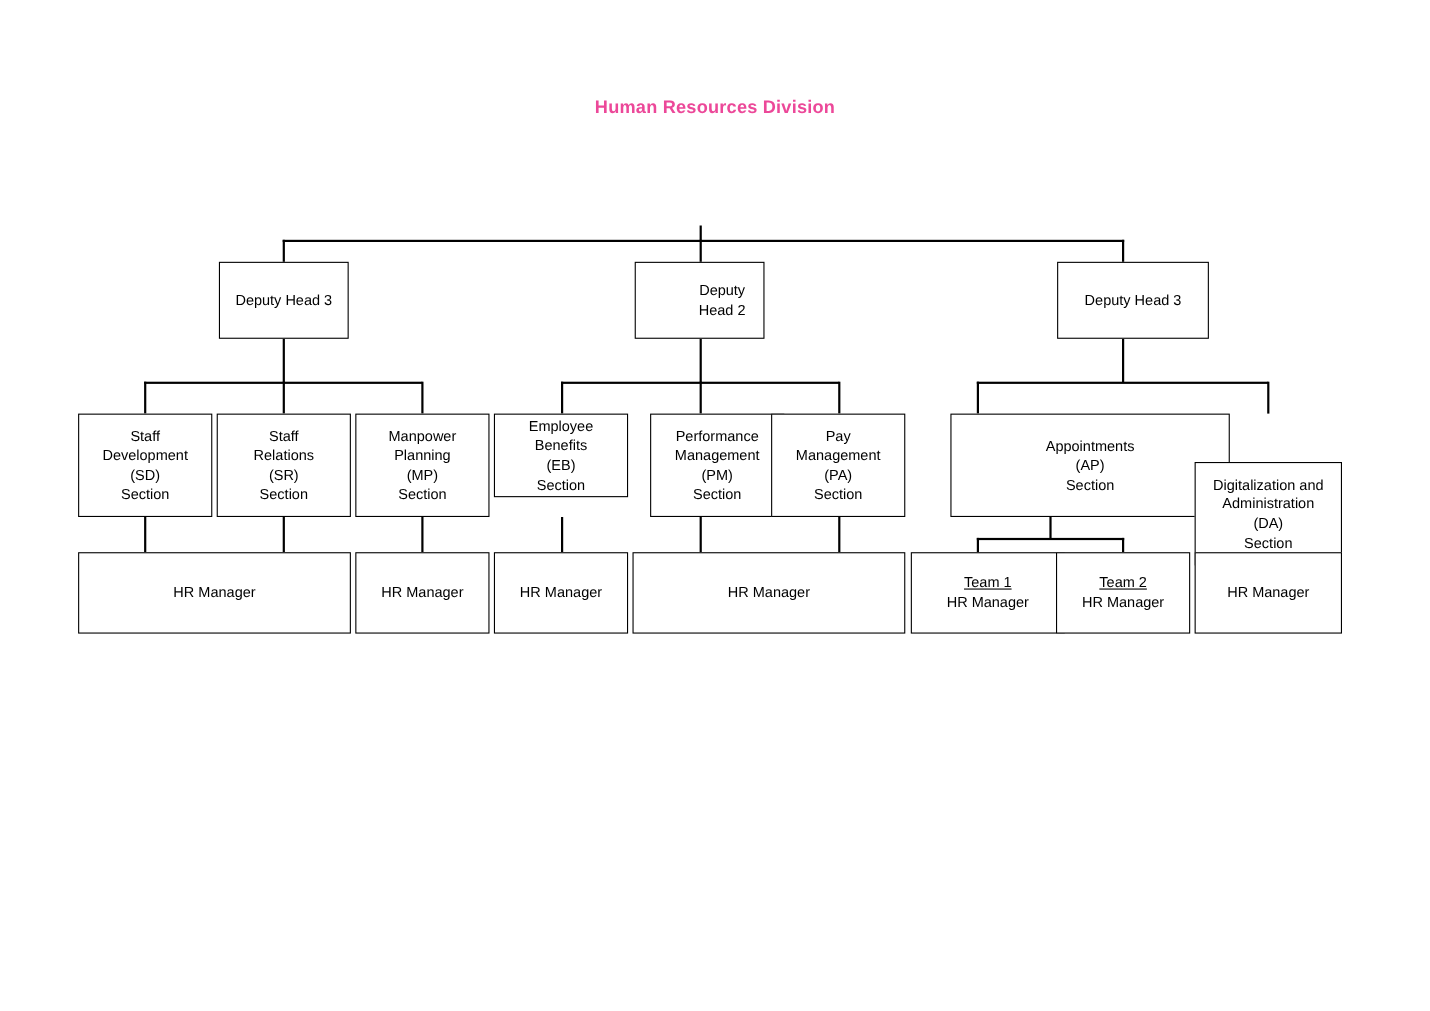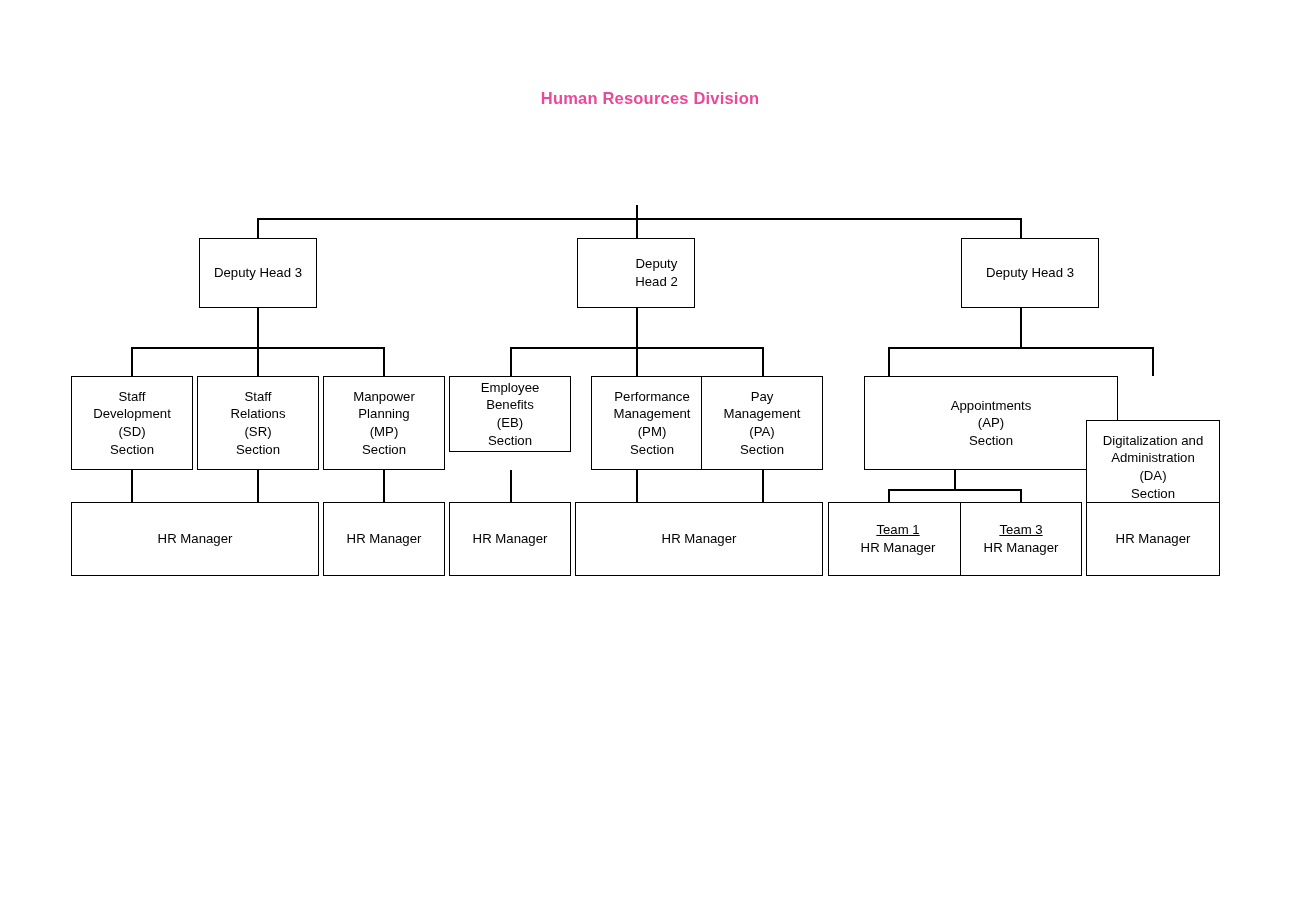--- a/index.html
+++ b/index.html
@@ -178,19 +178,19 @@
   <div class="node" style="left:449px; top:502px; width:122px; height:74px;">
     <span class="node-text">HR Manager</span>
   </div>
   <div class="node" style="left:575px; top:502px; width:248px; height:74px;">
     <span class="node-text">HR Manager</span>
   </div>
   <div class="node" style="left:828px; top:502px; width:140px; height:74px;">
     <span class="node-text"><span class="node-team">Team 1</span><span>HR Manager</span></span>
   </div>
   <div class="node" style="left:960px; top:502px; width:122px; height:74px;">
-    <span class="node-text"><span class="node-team">Team 3</span><span>HR Manager</span></span>
+    <span class="node-text"><span class="node-team">Team 2</span><span>HR Manager</span></span>
   </div>
   <div class="node" style="left:1086px; top:502px; width:134px; height:74px;">
     <span class="node-text">HR Manager</span>
   </div>
 
 </div>
 
 </body></html>

